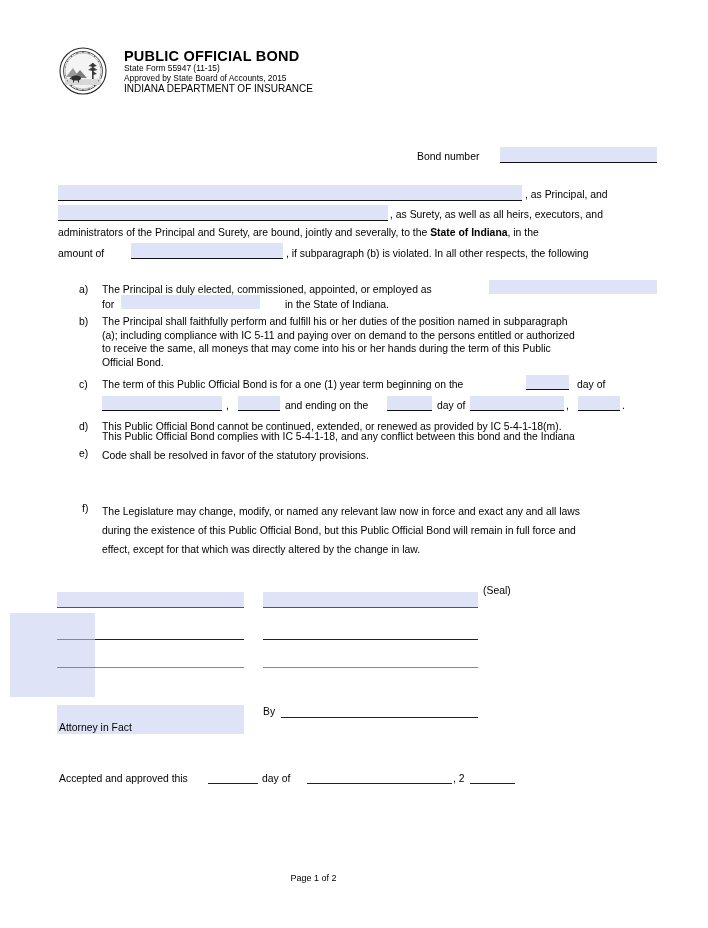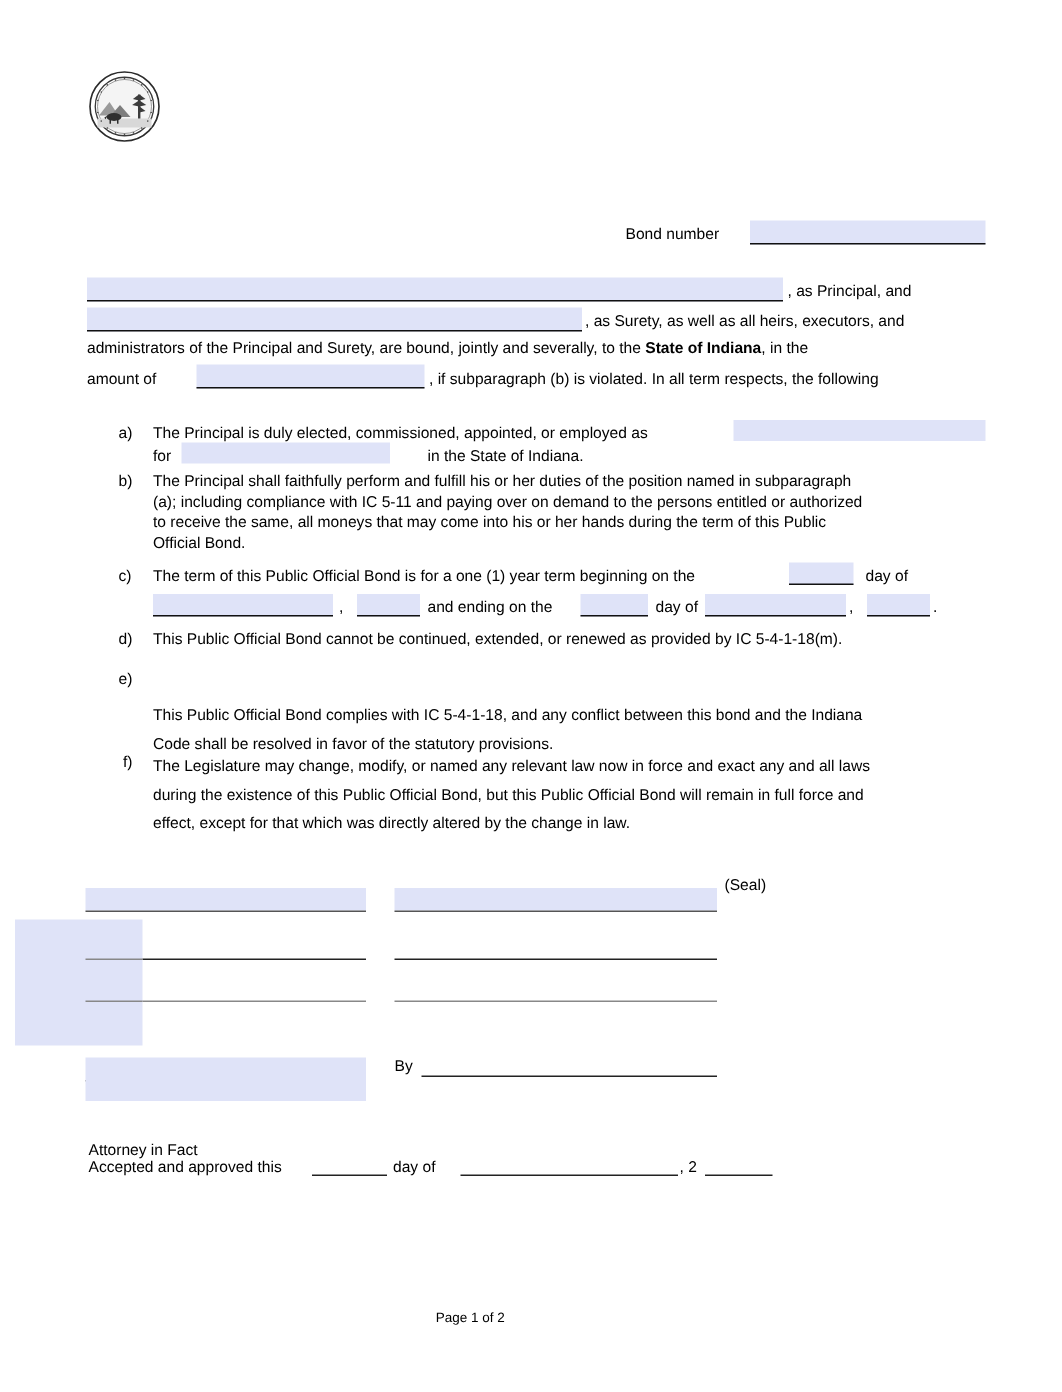--- a/index.html
+++ b/index.html
@@ -145,37 +145,43 @@
         <circle cx="8.5" cy="33.7" r="0.55"></circle>
           <circle cx="6.2" cy="28" r="0.55"></circle>
         <circle cx="6.2" cy="20" r="0.55"></circle>
           <circle cx="8.5" cy="14.3" r="0.55"></circle>
         <circle cx="12.5" cy="9.6" r="0.55"></circle>
           <circle cx="18" cy="6.4" r="0.55"></circle>
       </g>
     </svg>
   </div>
 
+  <div class="header-text">
+    <p class="form-title">PUBLIC OFFICIAL BOND</p>
+    <p class="form-sub">State Form 55947 (11-15)</p>
+    <p class="form-sub">Approved by State Board of Accounts, 2015</p>
+    <p class="form-dept">INDIANA DEPARTMENT OF INSURANCE</p>
+  </div>
 
   <div class="txt" style="left:417px; top:150px;text-align:right;">Bond number</div>
   <div class="fld ul" style="left:500px; top:147px; width:157px; height:15px;"></div>
 
   <div class="fld ul" style="left:58px; top:185px; width:464px; height:15px;"></div>
   <div class="txt" style="left:525px; top:188px;">, as Principal, and</div>
 
   <div class="fld ul" style="left:58px; top:205px; width:330px; height:15px;"></div>
   <div class="txt" style="left:390px; top:208px;">, as Surety, as well as all heirs, executors, and</div>
 
   <div class="txt" style="left:58px; top:226px;">
     <span>administrators of the Principal and Surety, are bound, jointly and severally, to the </span><span class="bold">State of Indiana</span><span>, in the</span>
   </div>
 
   <div class="txt" style="left:58px; top:247px;">amount of</div>
   <div class="fld ul" style="left:131px; top:243px; width:152px; height:15px;"></div>
-  <div class="txt" style="left:286px; top:247px;">, if subparagraph (b) is violated.  In all term respects, the following</div>
+  <div class="txt" style="left:286px; top:247px;">, if subparagraph (b) is violated.  In all other respects, the following</div>
 
 
   <div class="li-marker" style="left:79px; top:283px;">a)</div>
   <div class="li-body" style="left:102px; top:283px;">The Principal is duly elected, commissioned, appointed, or employed as</div>
   <div class="fld" style="left:489px; top:280px; width:168px; height:14px;"></div>
 
   <div class="li-body" style="left:102px; top:298px;">for</div>
   <div class="fld" style="left:121px; top:295px; width:139px; height:14px;"></div>
   <div class="li-body" style="left:285px; top:298px;">in the State of Indiana.</div>
 
@@ -200,21 +206,21 @@
   <div class="li-body" style="left:437px; top:399px;">day of</div>
   <div class="fld ul" style="left:470px; top:396px; width:94px; height:14px;"></div>
   <div class="li-body" style="left:566px; top:399px;">,</div>
   <div class="fld ul" style="left:578px; top:396px; width:42px; height:14px;"></div>
   <div class="li-body" style="left:622px; top:399px;">.</div>
 
   <div class="li-marker" style="left:79px; top:420px;">d)</div>
   <div class="li-body" style="left:102px; top:420px;">This Public Official Bond cannot be continued, extended, or renewed as provided by IC 5-4-1-18(m).</div>
 
   <div class="li-marker" style="left:79px; top:447px;">e)</div>
-  <div class="li-body loose" style="left:102px; top:468px;">
+  <div class="li-body loose" style="left:102px; top:427px;">
     <div>This Public Official Bond complies with IC 5-4-1-18, and any conflict between this bond and the Indiana</div>
     <div>Code shall be resolved in favor of the statutory provisions.</div>
   </div>
 
   <div class="li-marker" style="left:82px; top:502px;">f)</div>
   <div class="li-body loose" style="left:102px; top:502px;">
     <div>The Legislature may change, modify, or named any relevant law now in force and exact any and all laws</div>
     <div>during the existence of this Public Official Bond, but this Public Official Bond will remain in full force and</div>
     <div>effect, except for that which was directly altered by the change in law.</div>
   </div>
@@ -233,21 +239,21 @@
   <div class="rule dark" style="left:263px; top:639px; width:215px;"></div>
   <div class="rule light" style="left:57px; top:639px; width:38px;"></div>
 
   <div class="rule light" style="left:95px; top:667px; width:149px;"></div>
   <div class="rule light" style="left:263px; top:667px; width:215px;"></div>
   <div class="rule light" style="left:57px; top:667px; width:38px;"></div>
 
   <div class="fld" style="left:57px; top:705px; width:187px; height:15px;"></div>
   <div class="rule" style="left:57px; top:720px; width:187px;"></div>
   <div class="fld" style="left:57px; top:720px; width:187px; height:14px;"></div>
-  <div class="txt" style="left:59px; top:761px;text-align:center;">Attorney in Fact</div>
+  <div class="txt" style="left:59px; top:721px;text-align:center;">Attorney in Fact</div>
 
   <div class="txt" style="left:263px; top:705px;">By</div>
   <div class="rule dark" style="left:281px; top:717px; width:197px;"></div>
 
   <div class="txt" style="left:59px; top:772px;">Accepted and approved this</div>
   <div class="rule dark" style="left:208px; top:783px; width:50px;"></div>
   <div class="txt" style="left:262px; top:772px;">day of</div>
   <div class="rule dark" style="left:307px; top:783px; width:145px;"></div>
   <div class="txt" style="left:453px; top:772px;">, 2</div>
   <div class="rule dark" style="left:470px; top:783px; width:45px;"></div>

